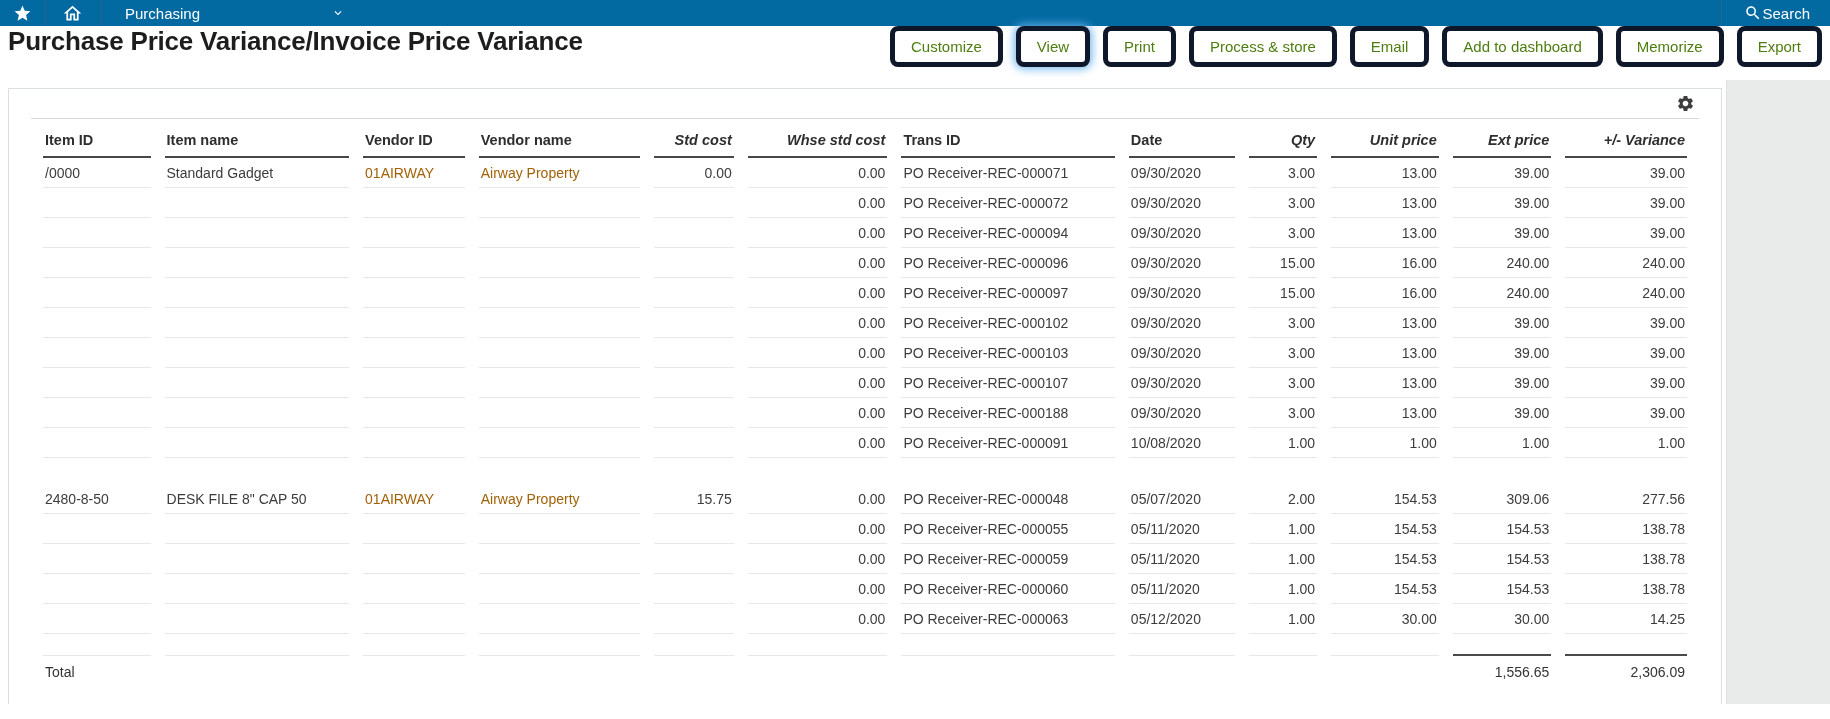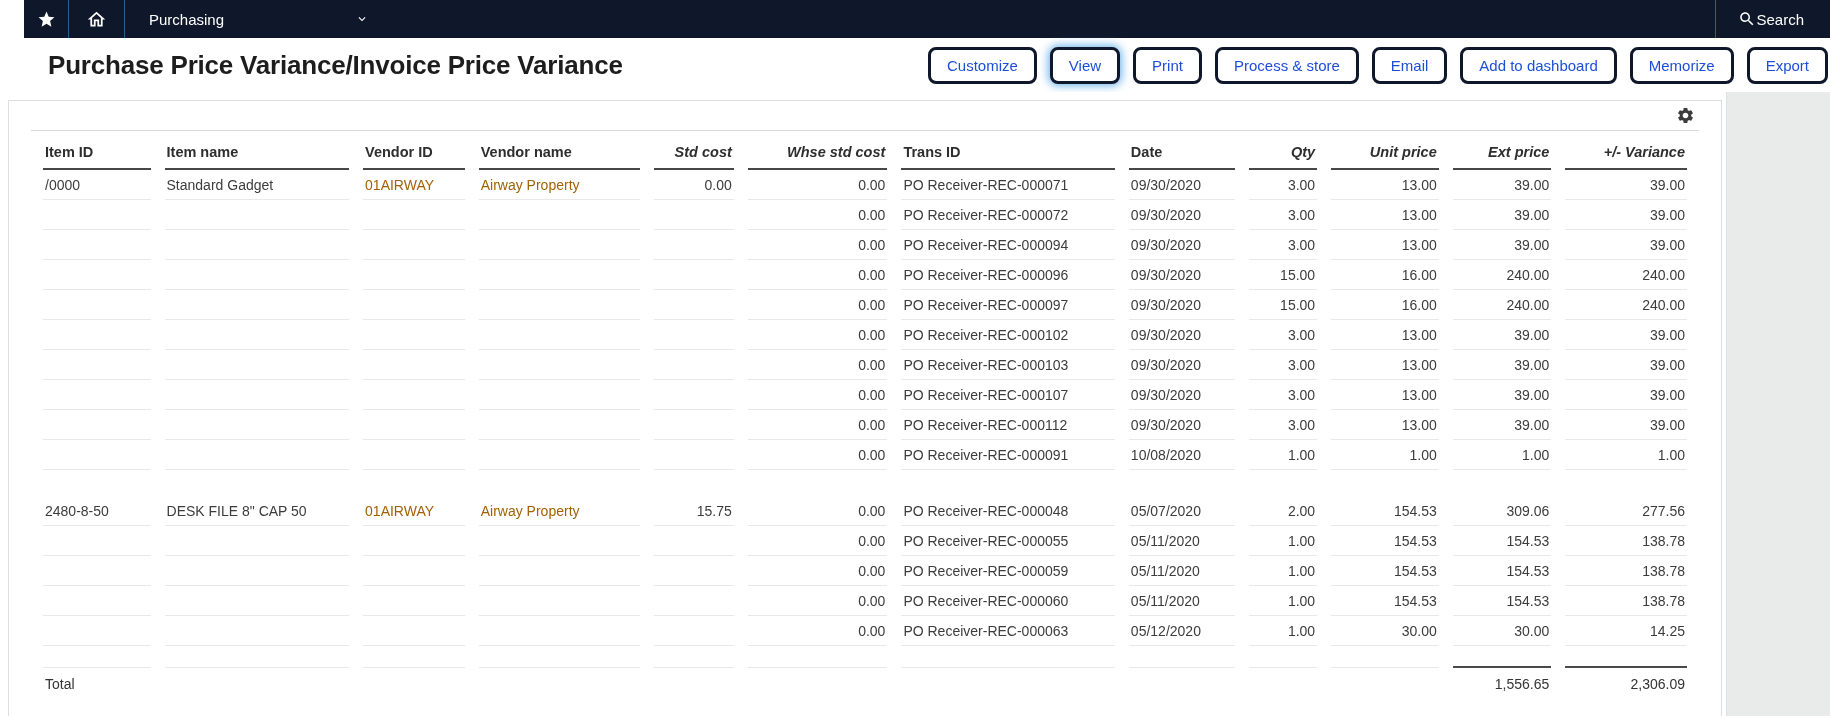--- a/index.html
+++ b/index.html
@@ -5,46 +5,45 @@
   * { box-sizing: border-box; }
   html,body { margin:0; padding:0; }
   body {
     width:1830px; height:719px; overflow:hidden;
     font-family:"Liberation Sans", sans-serif;
     background:#ffffff; color:#333;
   }
 
   
   .topnav {
-    height:38px; background:#0f172a; display:flex; align-items:stretch;
+    height:26px; background:#0369a1; display:flex; align-items:stretch;
     color:#fff;
-    margin-left:24px;
   }
   .nav-item { display:flex; align-items:center; justify-content:center; cursor:pointer; }
   .nav-fav   { width:44px; }
   .nav-home  { width:55px; }
   .nav-sep   { width:1px; background:#2b628c; margin:0; }
   .nav-menu  { width:262px; padding:0 18px 0 24px; justify-content:space-between; font-size:15px; }
   .nav-spacer{ flex:1; }
-  .nav-search{ padding:0 26px 0 22px; font-size:15px; }
+  .nav-search{ padding:0 20px 0 22px; font-size:15px; }
   .nav-icon  { display:inline-flex; }
   .nav-icon svg { fill:#fff; }
 
   
   .page-header {
-    height:54px; display:flex; align-items:center;
-    padding:0 2px 0 8px; background:#fff;margin-left:40px;
+    height:54px; display:flex; align-items:flex-start;
+    padding:0 8px 0 8px; background:#fff;
   }
   .page-title {
     flex:1; font-size:26px; font-weight:bold; color:#1d1d1d;
     letter-spacing:-0.2px; white-space:nowrap;
   }
   .toolbar { display:flex; gap:13px; align-items:center; }
   .btn {
-    background:#fff; border:3px solid #0f172a; color:#1d4ed8;
+    background:#fff; border:5px solid #0f172a; color:#4d7c0f;
     border-radius:8px; padding:7px 16px; font-size:15px;
     font-family:"Liberation Sans", sans-serif; white-space:nowrap; cursor:pointer;
   }
   .btn.focused { box-shadow:0 0 8px 2px rgba(100,175,235,.9); }
 
   
   .content { position:relative; height:624px; background:#fff;padding-left:44px; }
   .gray-strip {
     position:absolute; top:0; right:0; width:104px; height:100%;
     background:#e9ebeb; border-left:1px solid #dfe2e2;
@@ -308,21 +307,21 @@
             <td class="num">39.00</td>
             <td class="num">39.00</td>
           </tr>
           <tr>
             <td></td>
             <td></td>
             <td></td>
             <td></td>
             <td class="num"></td>
             <td class="num">0.00</td>
-            <td>PO Receiver-REC-000112</td>
+            <td>PO Receiver-REC-000188</td>
             <td>09/30/2020</td>
             <td class="num">3.00</td>
             <td class="num">13.00</td>
             <td class="num">39.00</td>
             <td class="num">39.00</td>
           </tr>
           <tr>
             <td></td>
             <td></td>
             <td></td>

